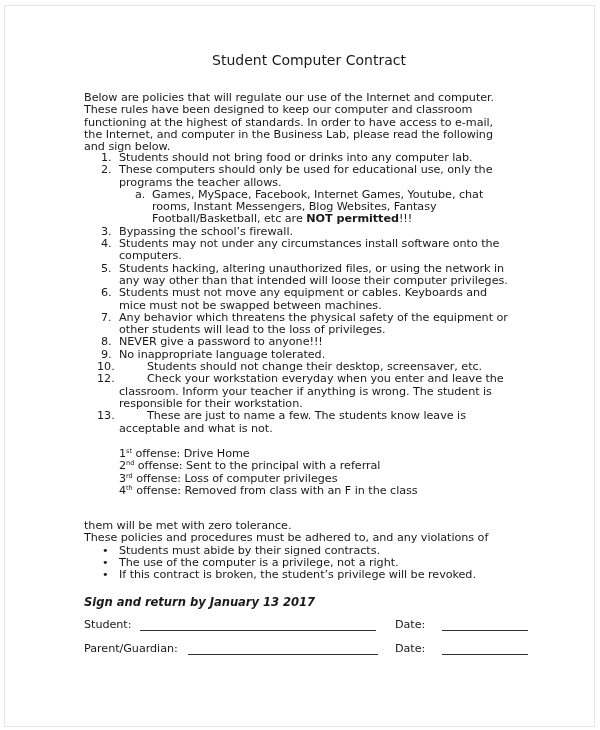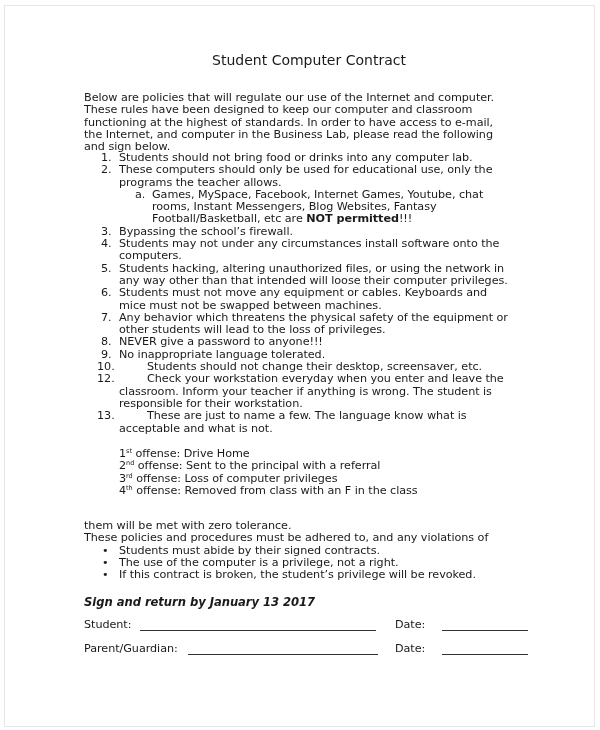--- a/index.html
+++ b/index.html
@@ -97,21 +97,21 @@
       <div><span class="first-indent"></span><span>Students should not change their desktop, screensaver, etc.</span></div>
     </div>
     <div class="rule wide">
       <span class="num">12.</span>
       <div><span class="first-indent"></span><span>Check your workstation everyday when you enter and leave the</span></div>
       <div>classroom.  Inform your teacher if anything is wrong.  The student is</div>
       <div>responsible for their workstation.</div>
     </div>
     <div class="rule wide">
       <span class="num">13.</span>
-      <div><span class="first-indent"></span><span>These are just to name a few.  The language know what is</span></div>
+      <div><span class="first-indent"></span><span>These are just to name a few.  The students know leave is</span></div>
       <div>acceptable and what is not.</div>
     </div>
   </div>
 
   <div class="consequences">
     <div class="offense"><span>1</span><sup>st</sup><span> offense:  </span><span>Drive Home</span></div>
     <div class="offense"><span>2</span><sup>nd</sup><span> offense:  </span><span>Sent to the principal with a referral</span></div>
     <div class="offense"><span>3</span><sup>rd</sup><span> offense:  </span><span>Loss of computer privileges</span></div>
     <div class="offense"><span>4</span><sup>th</sup><span> offense:  </span><span>Removed from class with an F in the class</span></div>
   </div>

